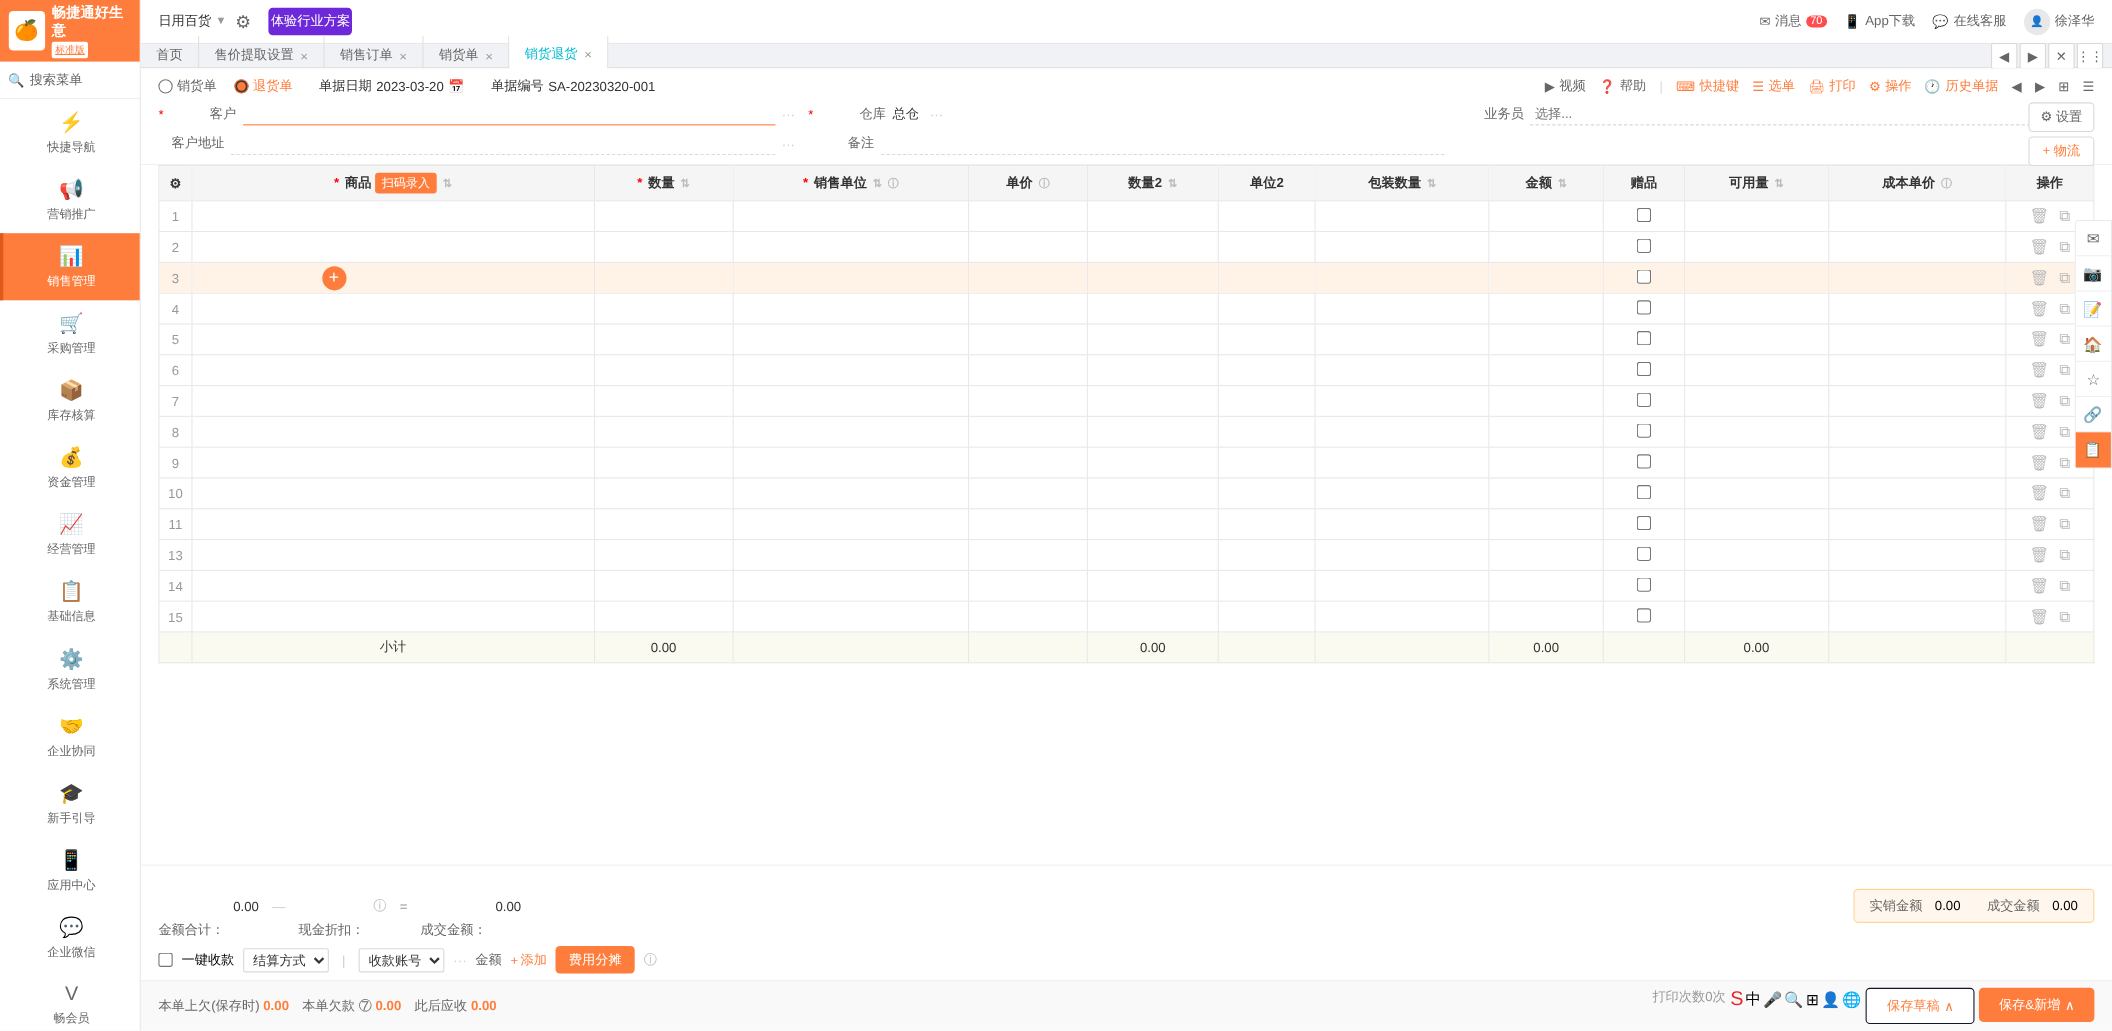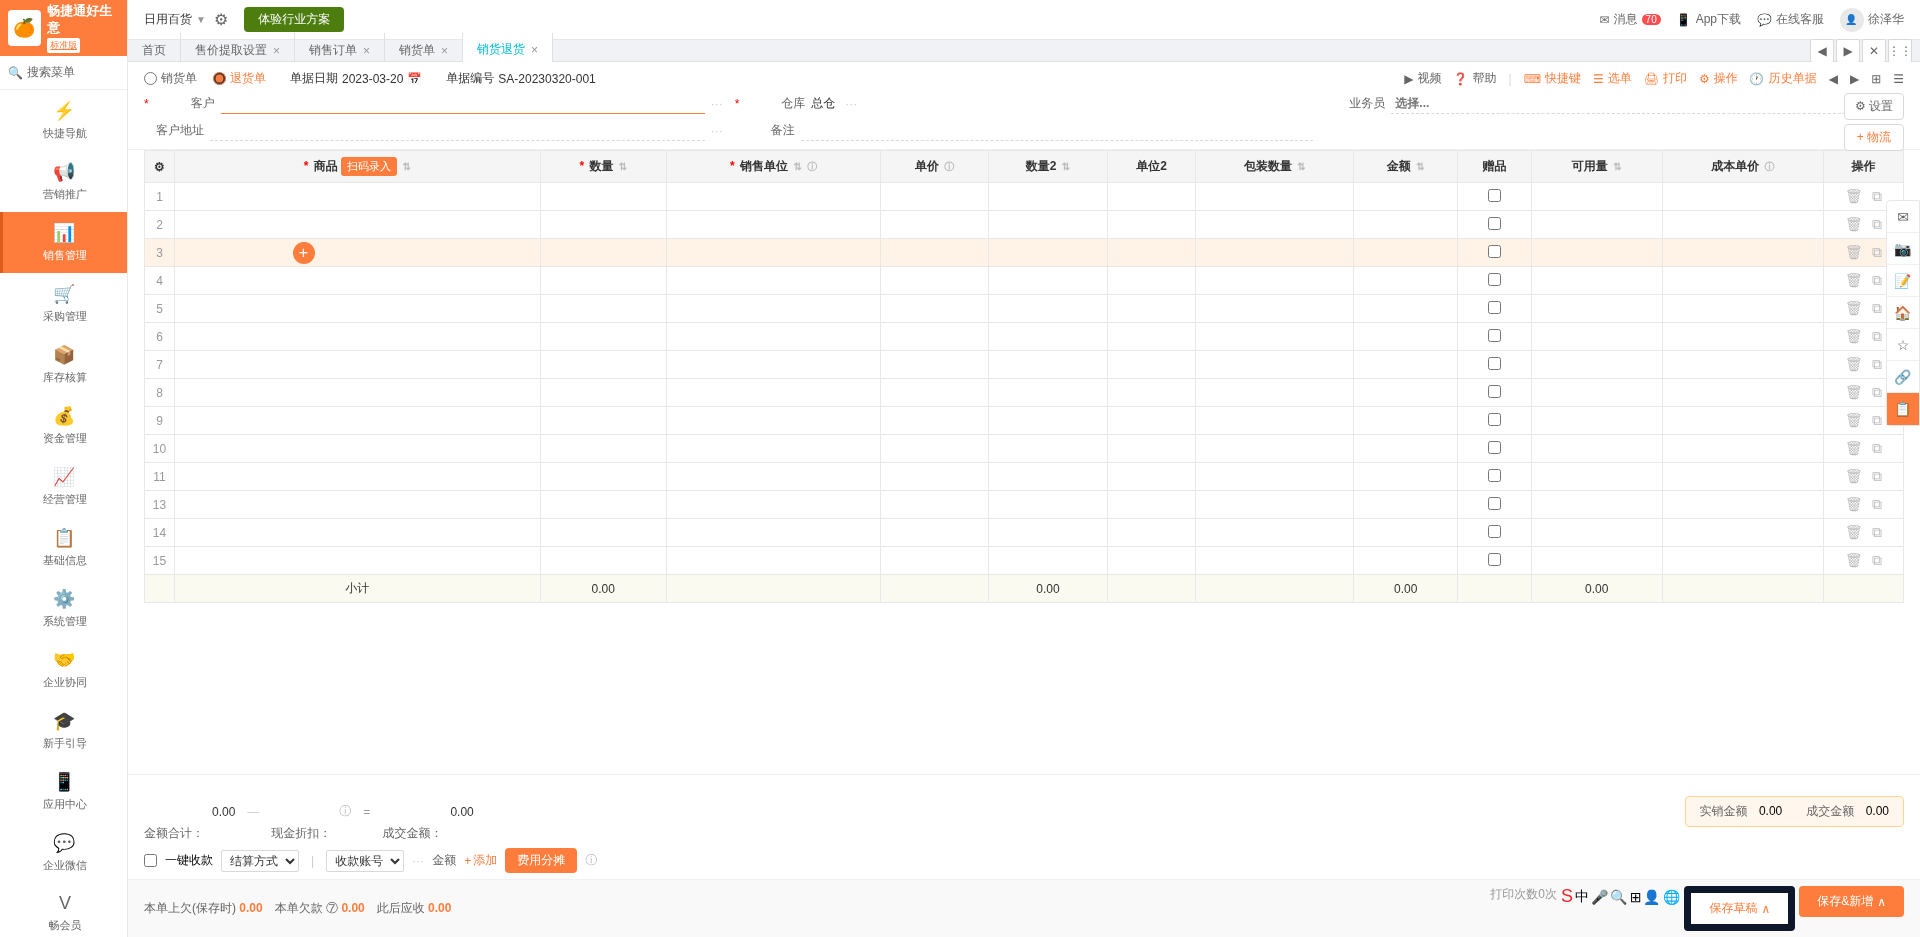--- a/index.html
+++ b/index.html
@@ -19,21 +19,21 @@
 
     
     .main { flex: 1; display: flex; flex-direction: column; overflow: hidden; }
 
     
     .topbar { background: #fff; height: 40px; display: flex; align-items: center; padding: 0 16px; border-bottom: 1px solid #e8e8e8; gap: 16px; }
     .topbar-left { display: flex; align-items: center; gap: 8px; }
     .topbar-dropdown { display: flex; align-items: center; gap: 4px; color: #333; cursor: pointer; font-size: 13px; }
     .topbar-dropdown-arrow { color: #999; font-size: 10px; }
     .topbar-gear { color: #666; cursor: pointer; font-size: 16px; }
-    .topbar-trial-btn { background: #4d7c0f; color: #fff; border: none; border-radius: 4px; padding: 4px 14px; cursor: pointer; font-size: 12px; }
+    .topbar-trial-btn { background: #6d28d9; color: #fff; border: none; border-radius: 4px; padding: 4px 2px; cursor: pointer; font-size: 12px; }
     .topbar-right { margin-left: auto; display: flex; align-items: center; gap: 16px; }
     .topbar-right-item { display: flex; align-items: center; gap: 4px; color: #666; cursor: pointer; font-size: 12px; }
     .topbar-badge { background: #ff4d4f; color: #fff; border-radius: 10px; padding: 0 4px; font-size: 10px; min-width: 16px; text-align: center; }
     .topbar-avatar { width: 24px; height: 24px; background: #e8e8e8; border-radius: 50%; display: flex; align-items: center; justify-content: center; font-size: 10px; color: #666; }
 
     
     .tabbar { background: #f0f2f5; display: flex; align-items: center; padding: 0; border-bottom: 1px solid #e0e0e0; height: 22px; }
     .tab { display: flex; align-items: center; padding: 0 14px; height: 36px; cursor: pointer; color: #666; font-size: 13px; border-right: 1px solid #e0e0e0; gap: 6px; }
     .tab.active { background: #fff; color: #00bcd4; border-bottom: 2px solid #00bcd4; }
     .tab-close { color: #999; font-size: 12px; cursor: pointer; }
@@ -79,37 +79,37 @@
     .footer-total-label { color: #666; margin-top: 44px; }
     .footer-total-val { color: #333; font-weight: 500; }
     .footer-eq { color: #999; margin: 0 4px; }
     .footer-row2 { display: flex; align-items: center; gap: 8px; margin-top: 6px; }
     .footer-checkbox { accent-color: #ff7d3c; }
     .footer-select { border: 1px solid #d9d9d9; border-radius: 2px; padding: 2px 4px; background: #fff; color: #333; }
     .footer-add-btn { background: none; border: none; color: #ff7d3c; cursor: pointer; display: flex; align-items: center; gap: 2px; font-size: 12px; }
     .footer-split-btn { background: #ff7d3c; color: #fff; border: none; border-radius: 4px; padding: 4px 12px; cursor: pointer; font-size: 12px; }
     .footer-help { color: #bbb; cursor: pointer; }
     .summary-label { color: #666; }
-    .btn-save-draft { background: #fff; border: 7px solid #0f172a; color: #ff7d3c; border-radius: 4px; padding: 7px 18px; cursor: pointer; font-size: 13px; display: flex; align-items: center; gap: 4px; }
+    .btn-save-draft { background: #fff; border: 1px solid #0f172a; color: #ff7d3c; border-radius: 4px; padding: 7px 18px; cursor: pointer; font-size: 13px; display: flex; align-items: center; gap: 4px; }
     .btn-save-new { background: #ff7d3c; border: none; color: #fff; border-radius: 4px; padding: 7px 18px; cursor: pointer; font-size: 13px; display: flex; align-items: center; gap: 4px; }
 
     
     .right-float { position: fixed; right: 0; top: 200px; display: flex; flex-direction: column; background: #fff; border: 1px solid #e8e8e8; border-radius: 4px 0 0 4px; }
     .right-float-item { width: 32px; height: 32px; display: flex; align-items: center; justify-content: center; cursor: pointer; color: #666; border-bottom: 1px solid #f0f0f0; font-size: 14px; }
     .right-float-item:last-child { border-bottom: none; }
     .right-float-active { background: #ff7d3c; color: #fff; }
 
     .inline-flex { display: flex; align-items: center; gap: 4px; }
     .text-orange { color: #ff7d3c; }
     .dash { color: #ccc; margin: 0 4px; }
     .content-wrap { position: relative; flex: 1; display: flex; flex-direction: column; overflow: hidden; }
 
     .form-section { padding: 8px 16px; border-bottom: 1px solid #f0f0f0; }
     .form-col-label { color: #666; white-space: nowrap; min-width: 60px; text-align: right; }
-    .form-col-input { flex: 1; border: none; border-bottom: 1px dashed #d9d9d9; padding: 3px 4px; outline: none; color: #000000; background: transparent; font-weight: bold; }
+    .form-col-input { flex: 1; border: none; border-bottom: 1px dashed #d9d9d9; padding: 3px 4px; outline: none; color: #000000; background: transparent; }
     .form-col-dots { color: #ccc; cursor: pointer; font-size: 12px; }
 
     .bottom-actions-row { display: flex; align-items: center; padding: 6px 16px; border-top: 1px solid #f0f0f0; background: #f9f9f9; gap: 12px; }
     .bottom-stat-item { color: #666; font-size: 12px; }
     .bottom-stat-item b { color: #ff7d3c; }
   </style>
 </head>
 <body>
 
 <div class="sidebar">

